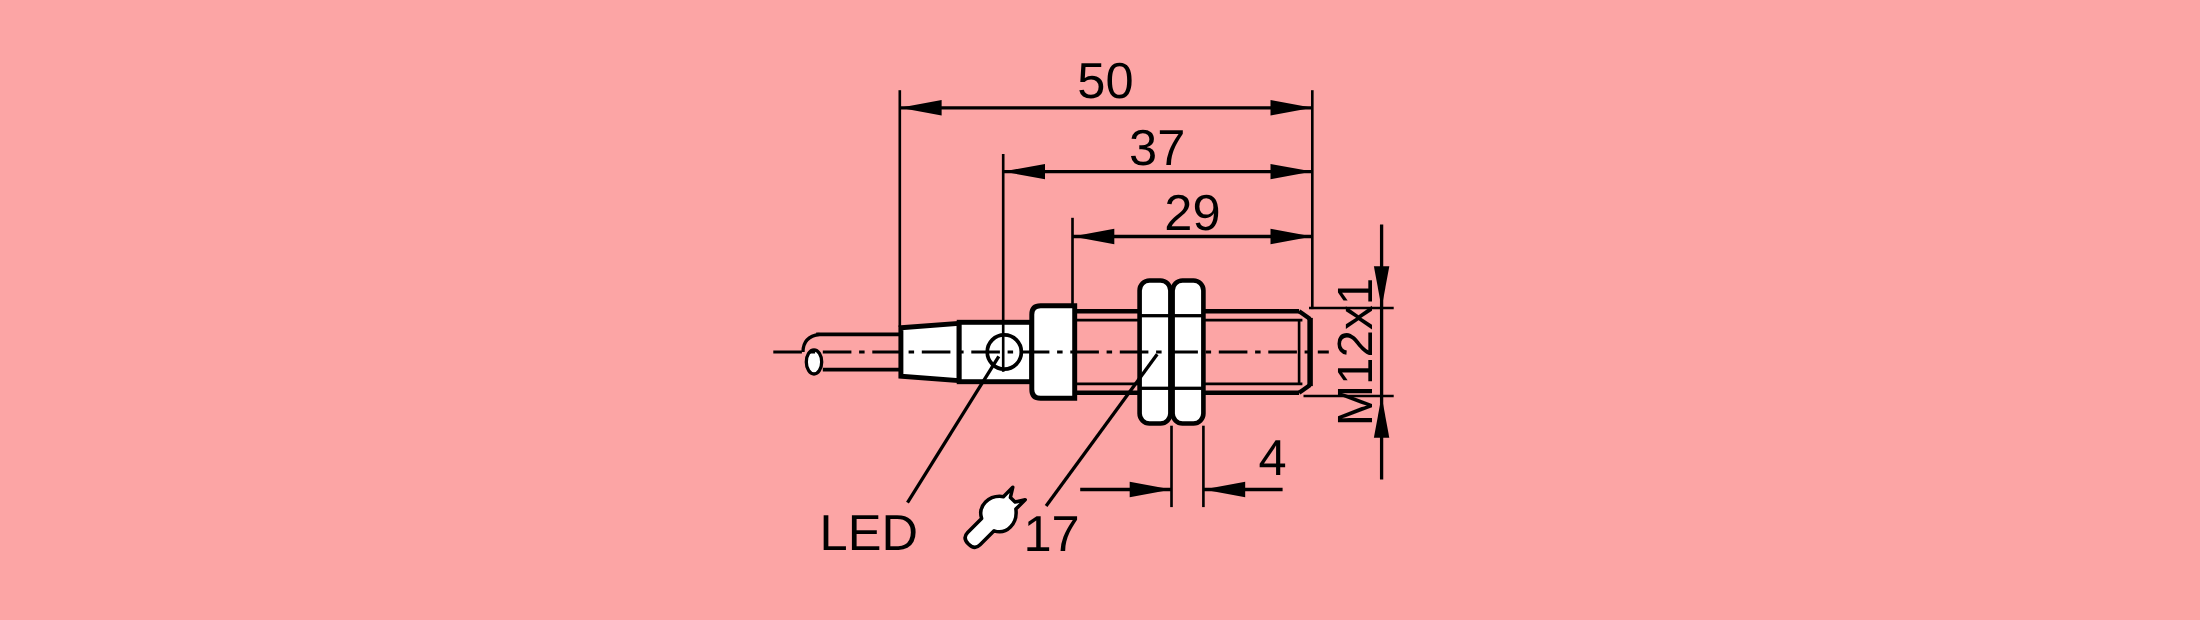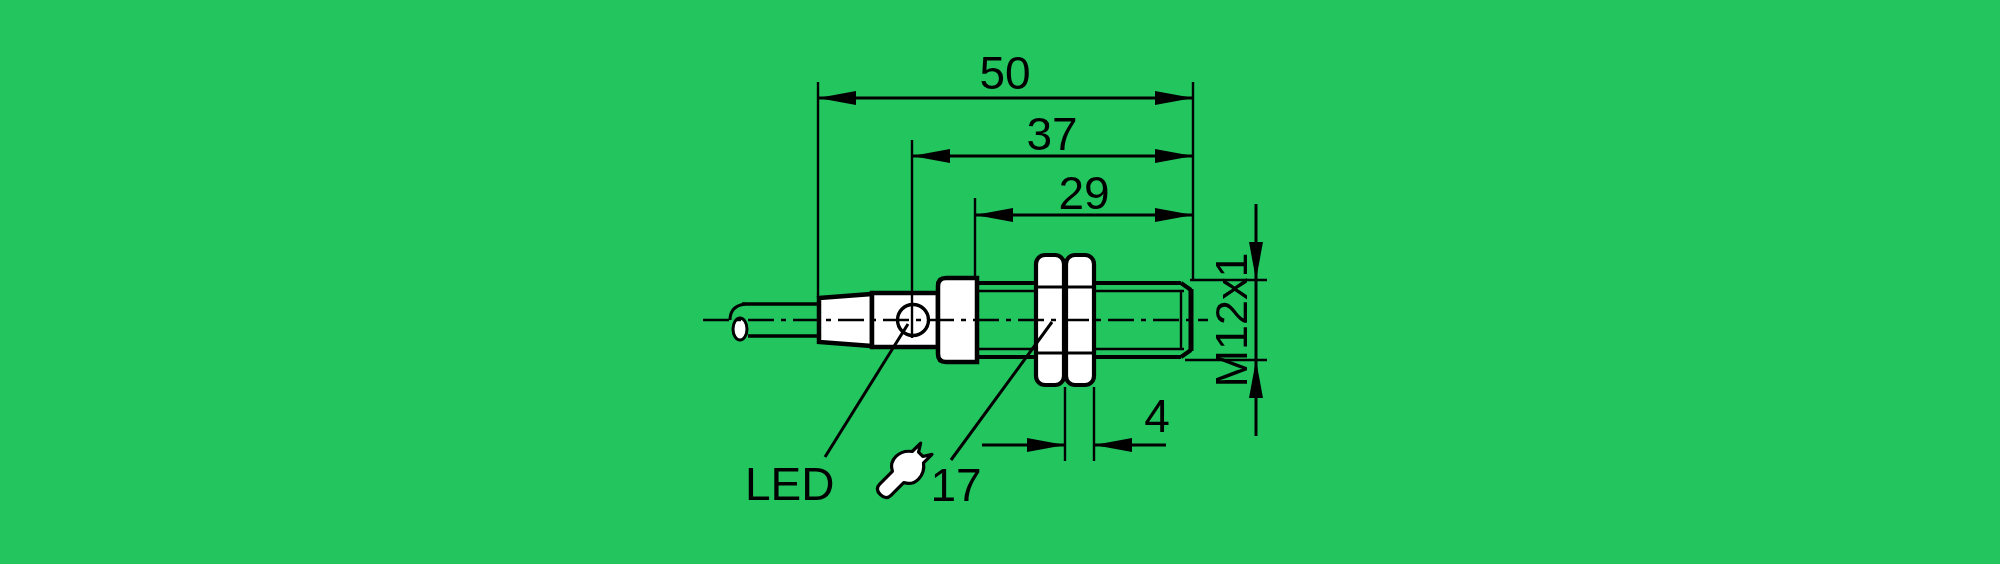--- a/index.html
+++ b/index.html
@@ -4,21 +4,21 @@
 <style>
   html, body {
     margin: 0;
     padding: 0;
     background: #ffffff;
   }
   .stage {
     position: relative;
     width: 2000px;
     height: 564px;
-    background: #22c55e;
+    background: #fca5a5;
     font-family: "Liberation Sans", sans-serif;
     overflow: hidden;
   }
   svg text {
     font-family: "Liberation Sans", sans-serif;
     font-size: 46px;
     fill: #000000;
   }
   svg .thread-label {
     font-size: 45px;

